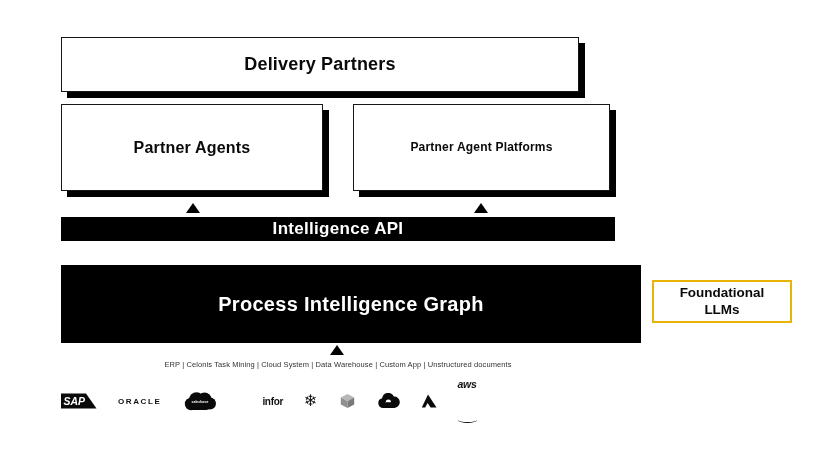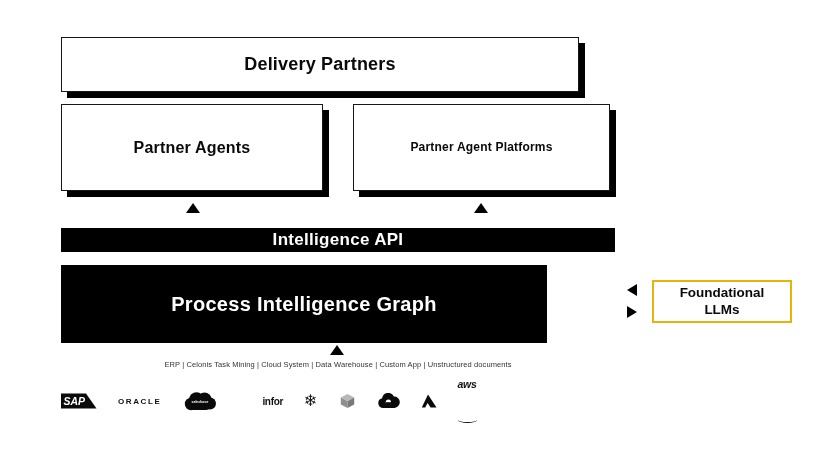--- a/index.html
+++ b/index.html
@@ -15,22 +15,22 @@
   }
   #delivery-box{left:61px;top:37px;width:518px;height:55px;font-size:18px;}
   #agents-box{left:61px;top:104px;width:262px;height:87px;font-size:16px;}
   #platforms-box{left:353px;top:104px;width:257px;height:87px;font-size:12px;}
   #platforms-box .wrap-label{max-width:165px;line-height:1.25;}
   .blackbar{
     position:absolute;box-sizing:border-box;background:#000000;color:#ffffff;
     display:flex;align-items:center;justify-content:center;text-align:center;
     font-weight:800;letter-spacing:.3px;
   }
-  #api-bar{left:61px;top:217px;width:554px;height:24px;font-size:17px;margin-top:11px;}
-  #pig-bar{left:61px;top:265px;width:486px;height:78px;font-size:20px;}
+  #api-bar{left:61px;top:217px;width:554px;height:24px;font-size:17px;}
+  #pig-bar{left:61px;top:265px;width:580px;height:78px;font-size:20px;}
   #llms-box{
     position:absolute;left:652px;top:280px;width:140px;height:43px;box-sizing:border-box;
     border:2px solid #eab308;background:#ffffff;display:flex;align-items:center;justify-content:center;
     text-align:center;font-weight:800;font-size:13.5px;line-height:1.2;
   }
   #llms-box .wrap-label{max-width:100px;}
   .tri-up{position:absolute;width:0;height:0;
     border-left:7px solid transparent;border-right:7px solid transparent;border-bottom:10px solid #000;}
   .tri-left{position:absolute;width:0;height:0;
     border-top:6px solid transparent;border-bottom:6px solid transparent;border-right:10px solid #000;}

